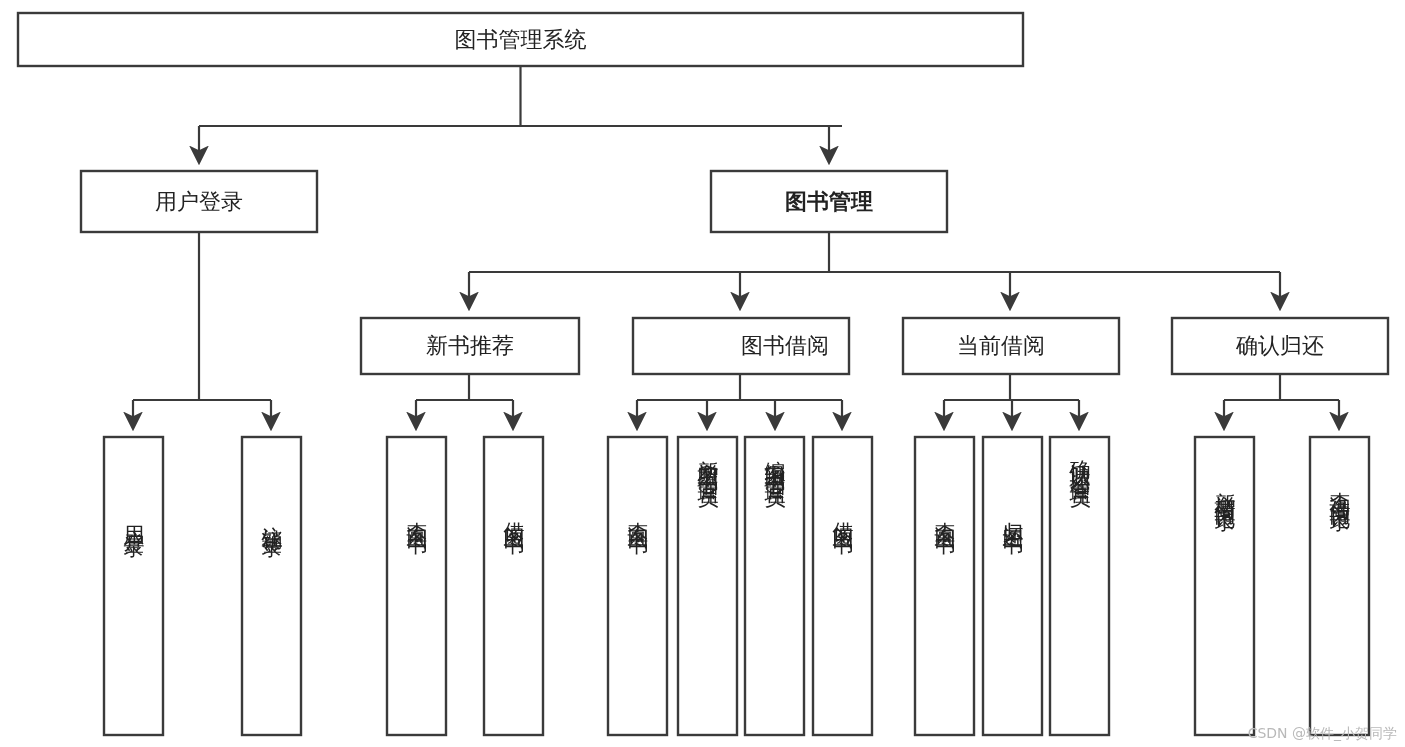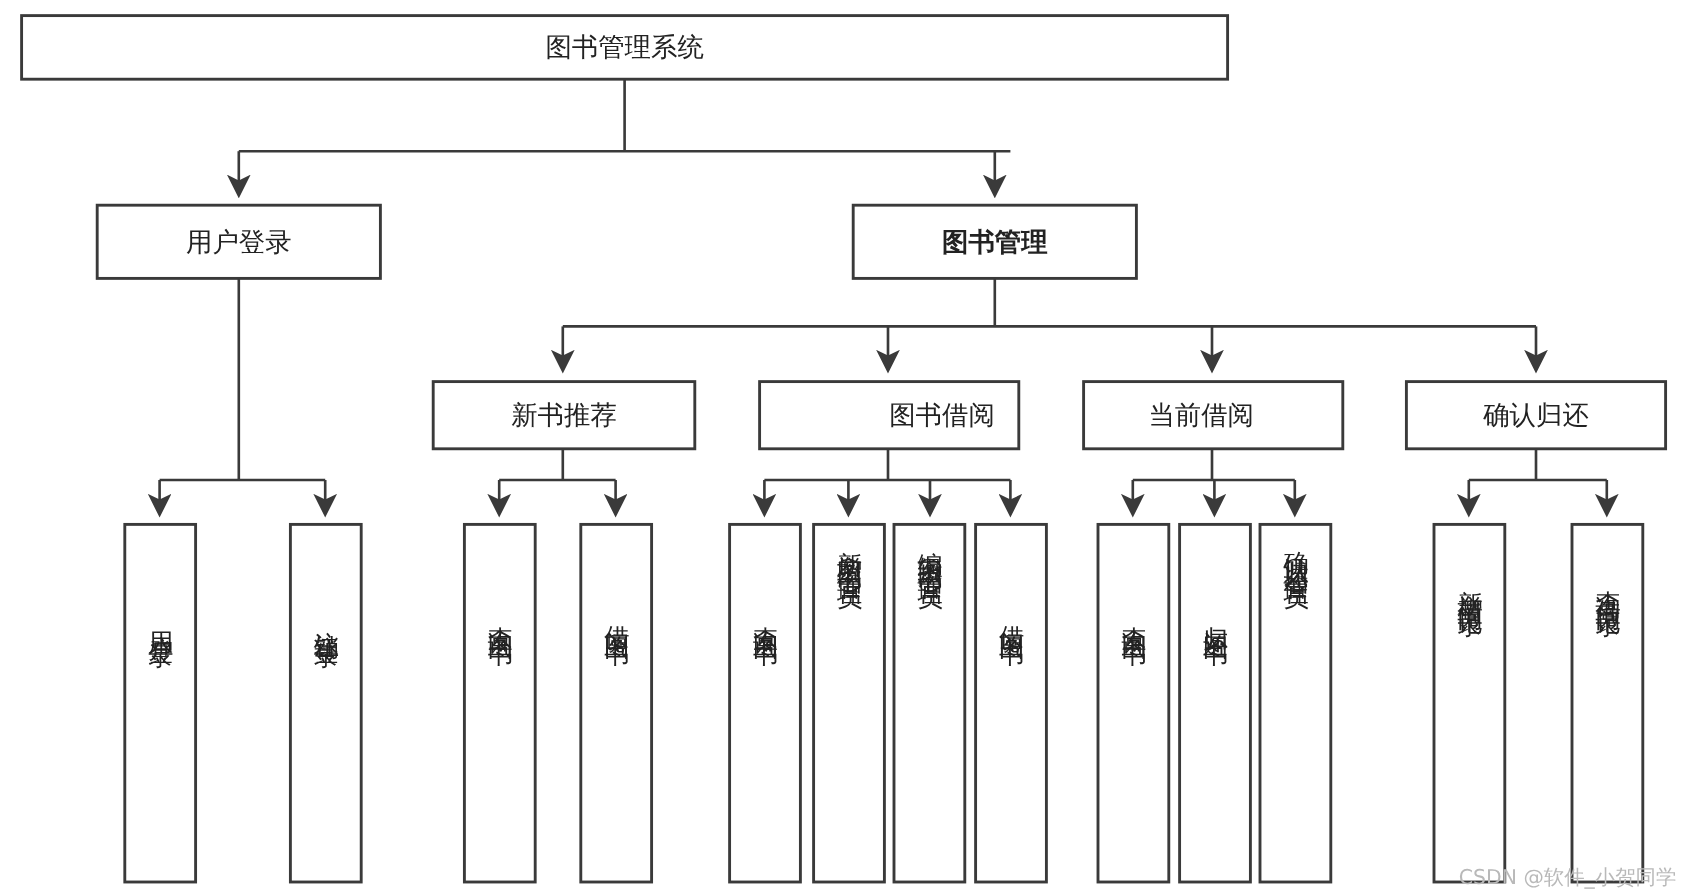--- a/index.html
+++ b/index.html
@@ -60,21 +60,21 @@
     font-size: 22px;
     color: #222222;
     pointer-events: none;
     white-space: nowrap;
   }
   .watermark {
     position: absolute;
     right: 8px;
     bottom: 4px;
     font-family: "DejaVu Sans", "Liberation Sans", sans-serif;
-    font-size: 17px;
+    font-size: 14px;
     color: #b9b9b9;
     white-space: nowrap;
     margin-left: 20px;
   }
 </style>
 </head>
 <body>
 
 <div id="canvas">
 

